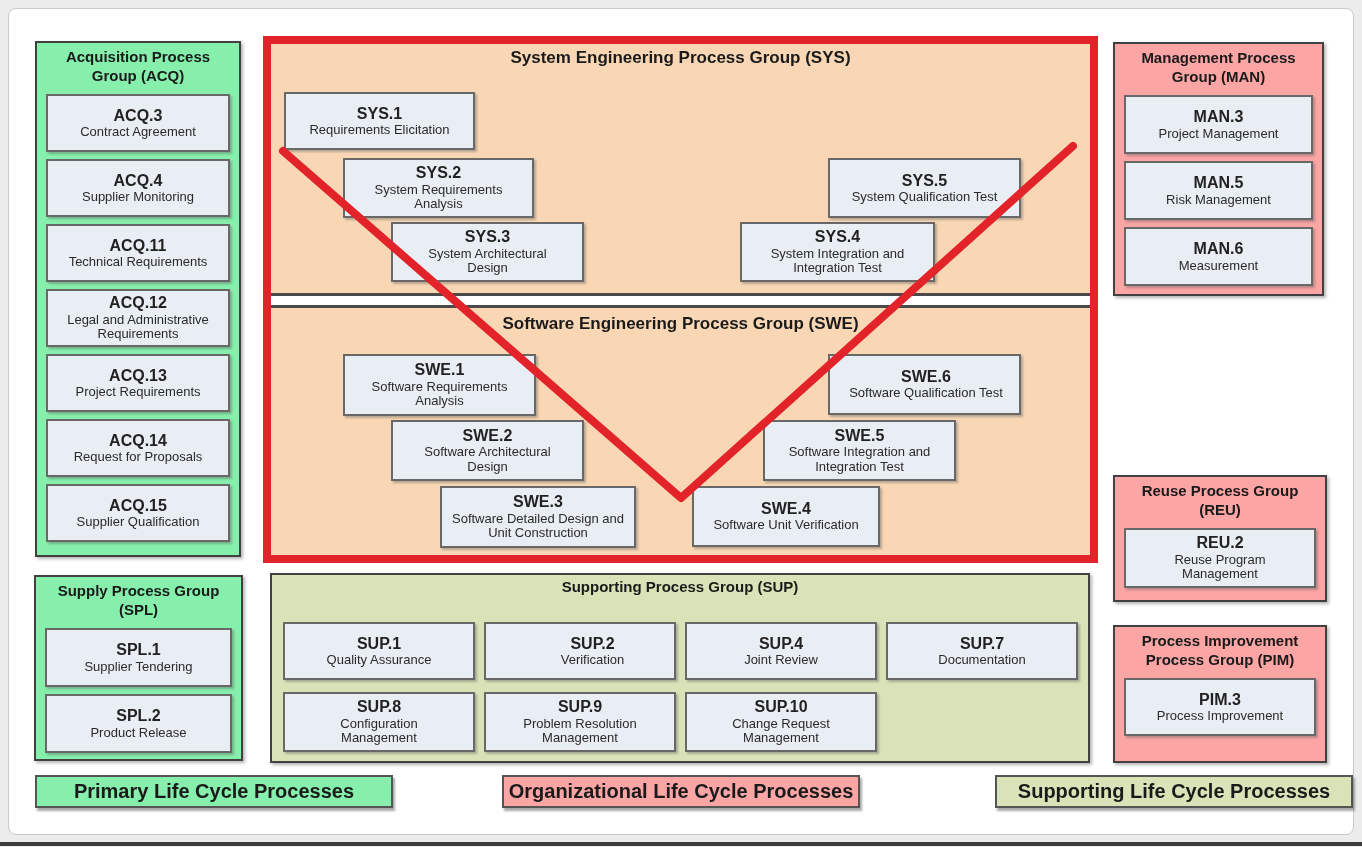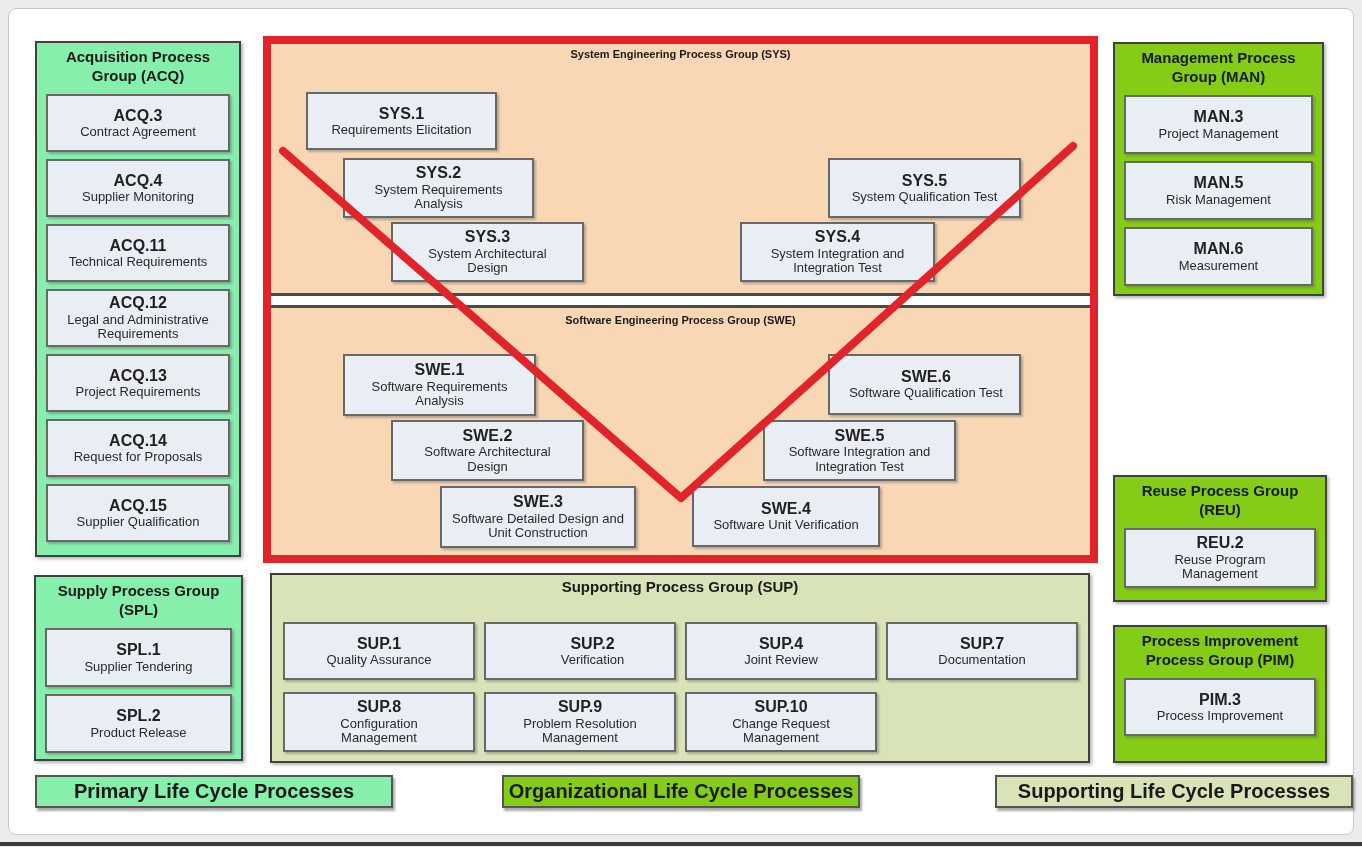--- a/index.html
+++ b/index.html
@@ -19,21 +19,21 @@
     position:absolute; left:0; top:842px; width:1362px; height:4px; background:#3c3c3c;
   }
 
   
   .group {
     position:absolute; border:2px solid #414141;
     box-shadow:2px 2px 3px rgba(90,90,90,.45);
     padding:4px 9px 8px 9px;
   }
   .peach { background:#86efac; }
-  .blue  { background:#84cc16; }
+  .blue  { background:#fca5a5; }
   .green { background:#d8e4b8; }
   .group-title {
     font-weight:bold; font-size:15px; text-align:center; line-height:1.27;
     margin-bottom:9px; color:#1a1a1a;
   }
   .vitems { display:flex; flex-direction:column; gap:7px; }
 
   
   .proc {
     background:#e9edf4; border:2px solid #686868;
@@ -51,21 +51,21 @@
   .nw150 { max-width:152px; margin:0 auto; }
   .nw170 { max-width:172px; margin:0 auto; }
 
   
   .redbox {
     position:absolute; left:263px; top:36px; width:835px; height:527px;
     background:#f9d7b5; border:8px solid #e2242a;
   }
   .bigtitle {
     position:absolute; left:0; width:100%; text-align:center;
-    font-weight:bold; font-size:11px; color:#1a1a1a;
+    font-weight:bold; font-size:17px; color:#1a1a1a;
   }
   .separator {
     position:absolute; left:0; width:100%; height:15px; background:#ffffff;
     border-top:3px solid #4a4a4a; border-bottom:3px solid #4a4a4a;
   }
   .vsvg { position:absolute; left:0; top:0; width:1362px; height:847px; pointer-events:none; }
 
   
   .sup-title {
     position:absolute; left:270px; top:578px; width:820px; text-align:center;
@@ -118,21 +118,21 @@
     </div>
   </div>
 </div>
 
 <div class="redbox">
   <div class="bigtitle" style="top:4px;">System Engineering Process Group (SYS)</div>
   <div class="separator" style="top:249px;"></div>
   <div class="bigtitle" style="top:270px;">Software Engineering Process Group (SWE)</div>
 </div>
 
-<div class="proc abs" style="left:284px; top:92px;  width:191px; height:58px;margin-left:22px;">
+<div class="proc abs" style="left:284px; top:92px;  width:191px; height:58px;">
   <div class="pid">SYS.1</div>
   <div class="pname">Requirements Elicitation</div>
 </div>
 <div class="proc abs" style="left:343px; top:158px; width:191px; height:60px;">
   <div class="pid">SYS.2</div>
   <div class="pname nw150">System Requirements Analysis</div>
 </div>
 <div class="proc abs" style="left:391px; top:222px; width:193px; height:60px;">
   <div class="pid">SYS.3</div>
   <div class="pname nw150">System Architectural Design</div>

